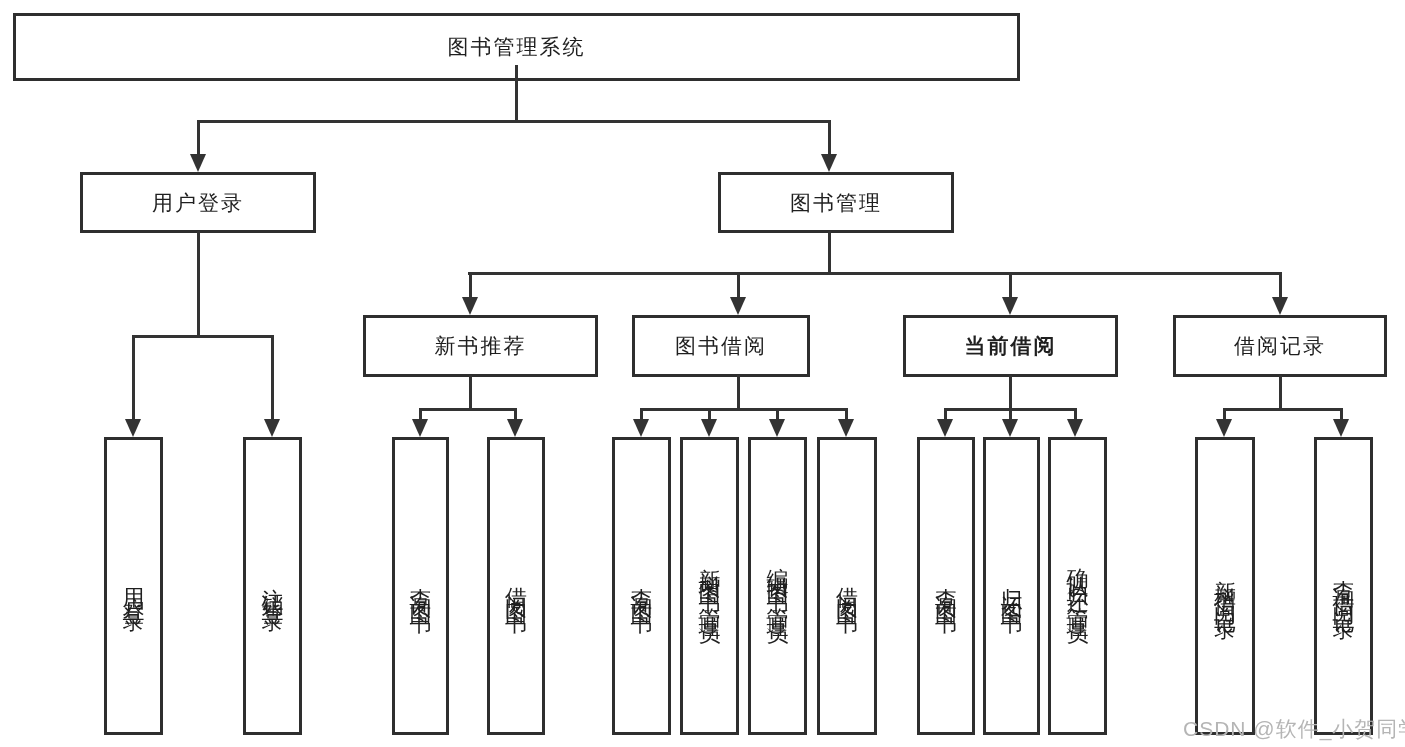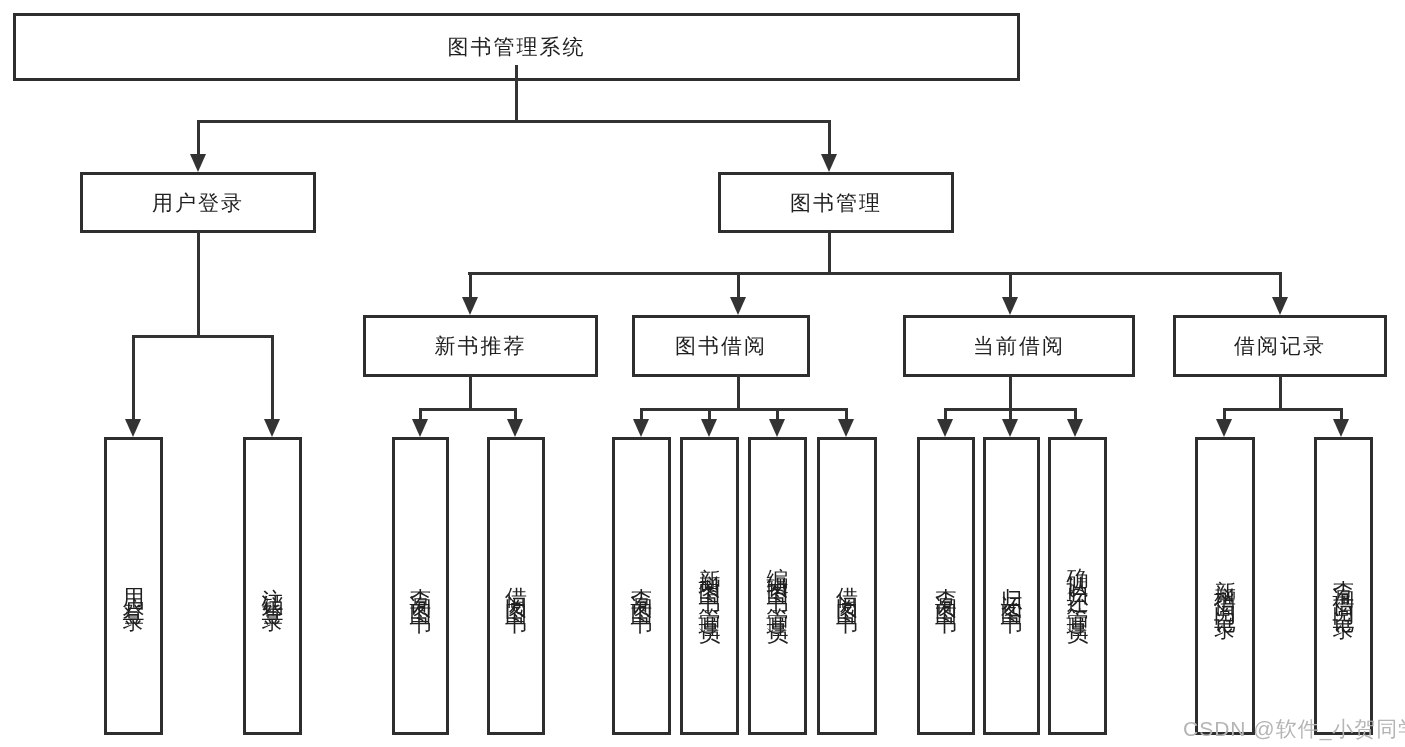--- a/index.html
+++ b/index.html
@@ -99,21 +99,21 @@
   <div class="ah" style="left:1002px; top:297px;"></div>
   <div class="vl" style="left:1279px; top:272px; height:27px;"></div>
   <div class="ah" style="left:1272px; top:297px;"></div>
 
   <div class="box" style="left:363px; top:315px; width:235px; height:62px;justify-content:center;">
     <span>新书推荐</span>
   </div>
   <div class="box" style="left:632px; top:315px; width:178px; height:62px;">
     <span>图书借阅</span>
   </div>
-  <div class="box" style="left:903px; top:315px; width:232px; height:62px;">
+  <div class="box" style="left:903px; top:315px; width:215px; height:62px;font-weight:bold;">
     <span>当前借阅</span>
   </div>
   <div class="box" style="left:1173px; top:315px; width:214px; height:62px;">
     <span>借阅记录</span>
   </div>
 
   <div class="vl" style="left:469px; top:375px; height:35px;"></div>
   <div class="hl" style="left:419px; top:408px; width:97px;"></div>
   <div class="vl" style="left:419px; top:408px; height:13px;"></div>
   <div class="ah" style="left:412px; top:419px;"></div>

